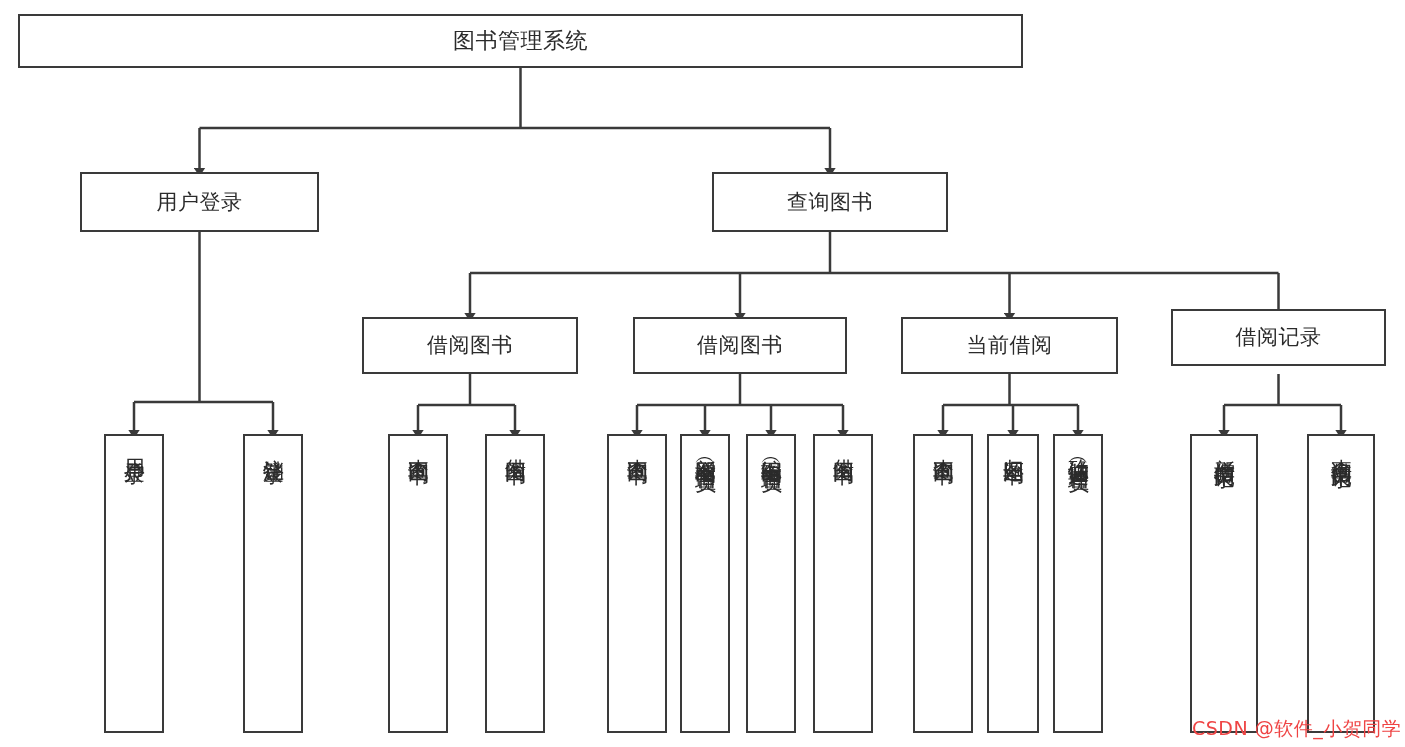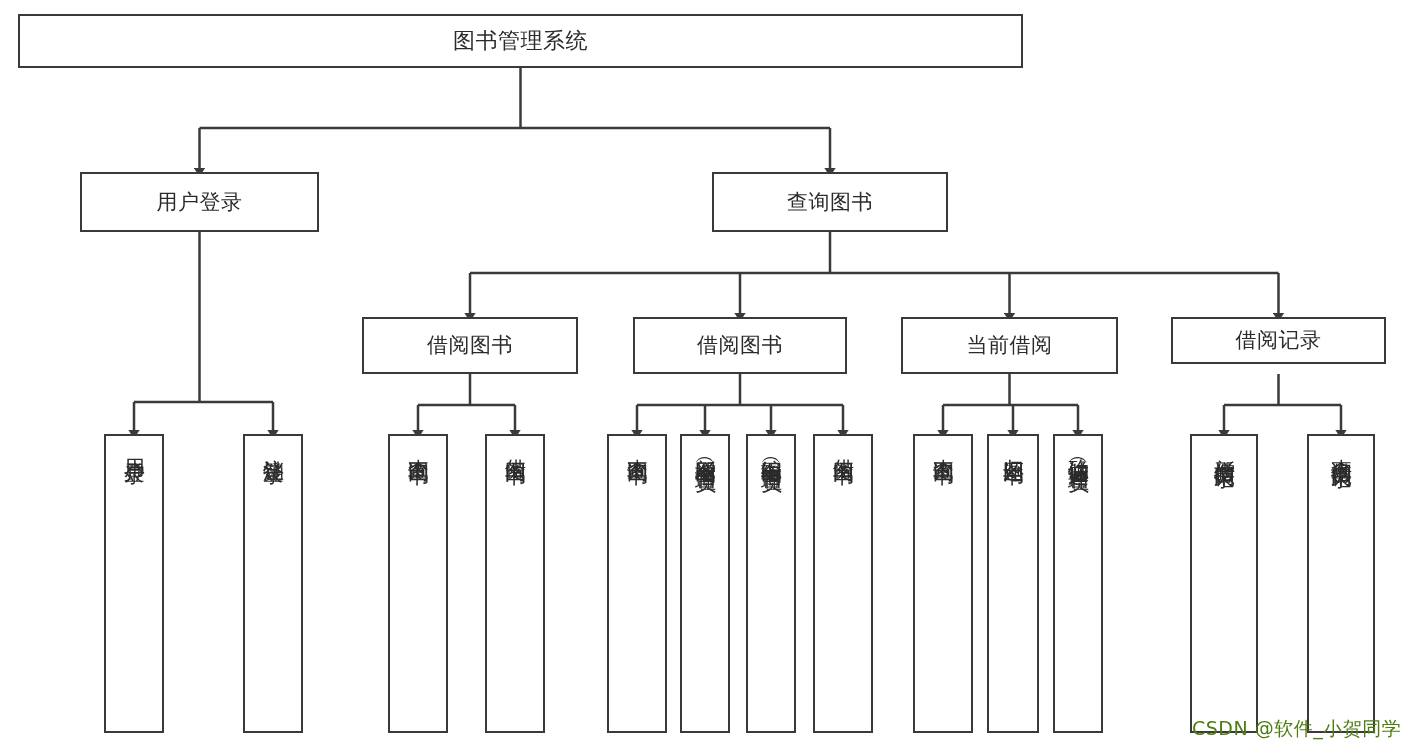--- a/index.html
+++ b/index.html
@@ -58,21 +58,21 @@
   }
   .node.vert .label {
     writing-mode: vertical-rl;
     text-orientation: upright;
     font-size: 21px;
     letter-spacing: 2px;
     line-height: 1;
   }
   .watermark {
     position: absolute;
-    color: #4d7c0f;
+    color: #ef4444;
     font-size: 19px;
     white-space: nowrap;
     letter-spacing: 0.5px;
     font-family: "DejaVu Sans", "Liberation Sans", sans-serif;
   }
 </style>
 </head>
 <body>
 
 <div id="canvas">
@@ -132,21 +132,21 @@
       </div>
       <div class="node horz" style="left: 362px; top: 317px; width: 216px; height: 57px;">
         <span class="label">借阅图书</span>
       </div>
       <div class="node horz" style="left: 633px; top: 317px; width: 214px; height: 57px;">
         <span class="label">借阅图书</span>
       </div>
       <div class="node horz" style="left: 901px; top: 317px; width: 217px; height: 57px;">
         <span class="label">当前借阅</span>
       </div>
-      <div class="node horz" style="left: 1171px; top: 317px; width: 215px; height: 47px;">
+      <div class="node horz" style="left: 1171px; top: 309px; width: 215px; height: 57px;">
         <span class="label">借阅记录</span>
       </div>
       <div class="node vert" style="left: 104px; top: 434px; width: 60px; height: 299px;">
         <span class="label">用户登录</span>
       </div>
       <div class="node vert" style="left: 243px; top: 434px; width: 60px; height: 299px;">
         <span class="label">注销登录</span>
       </div>
       <div class="node vert" style="left: 388px; top: 434px; width: 60px; height: 299px;">
         <span class="label">查询图书</span>

